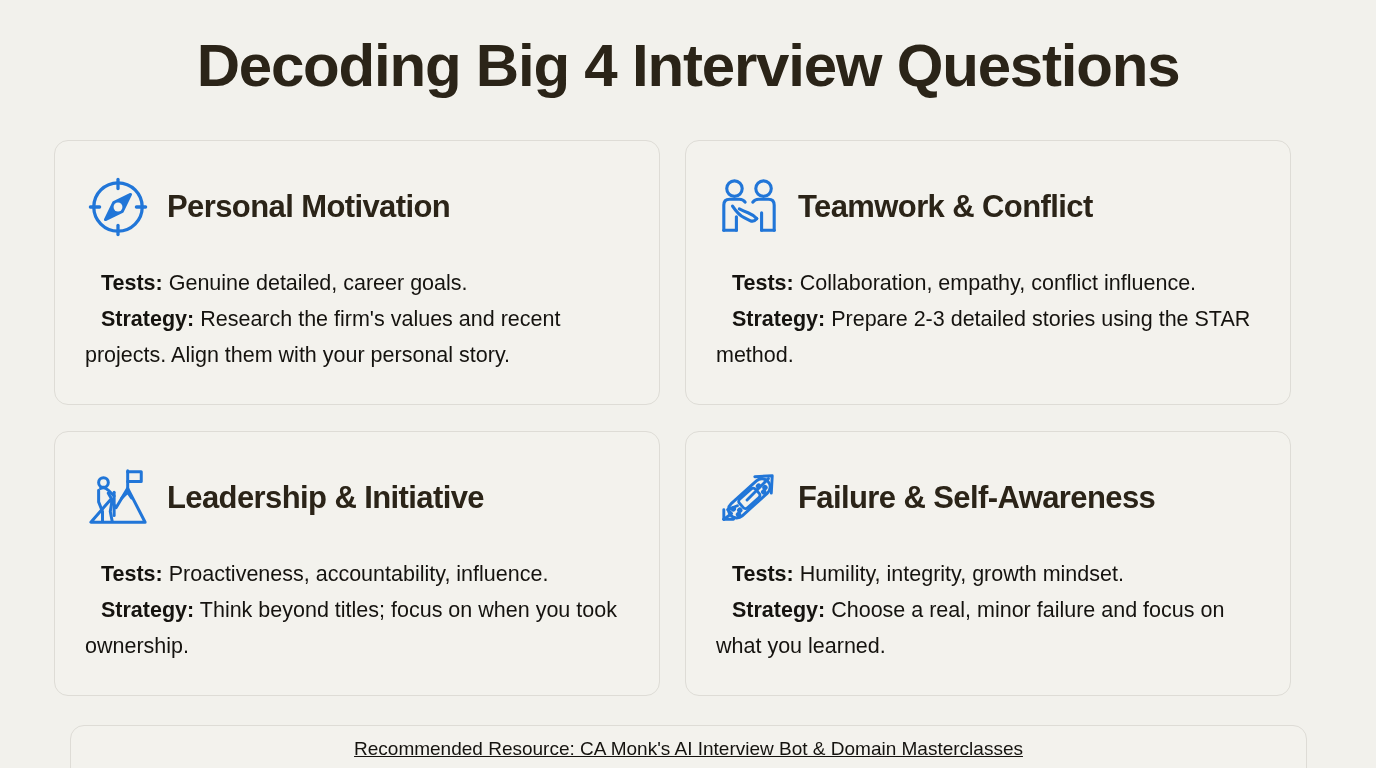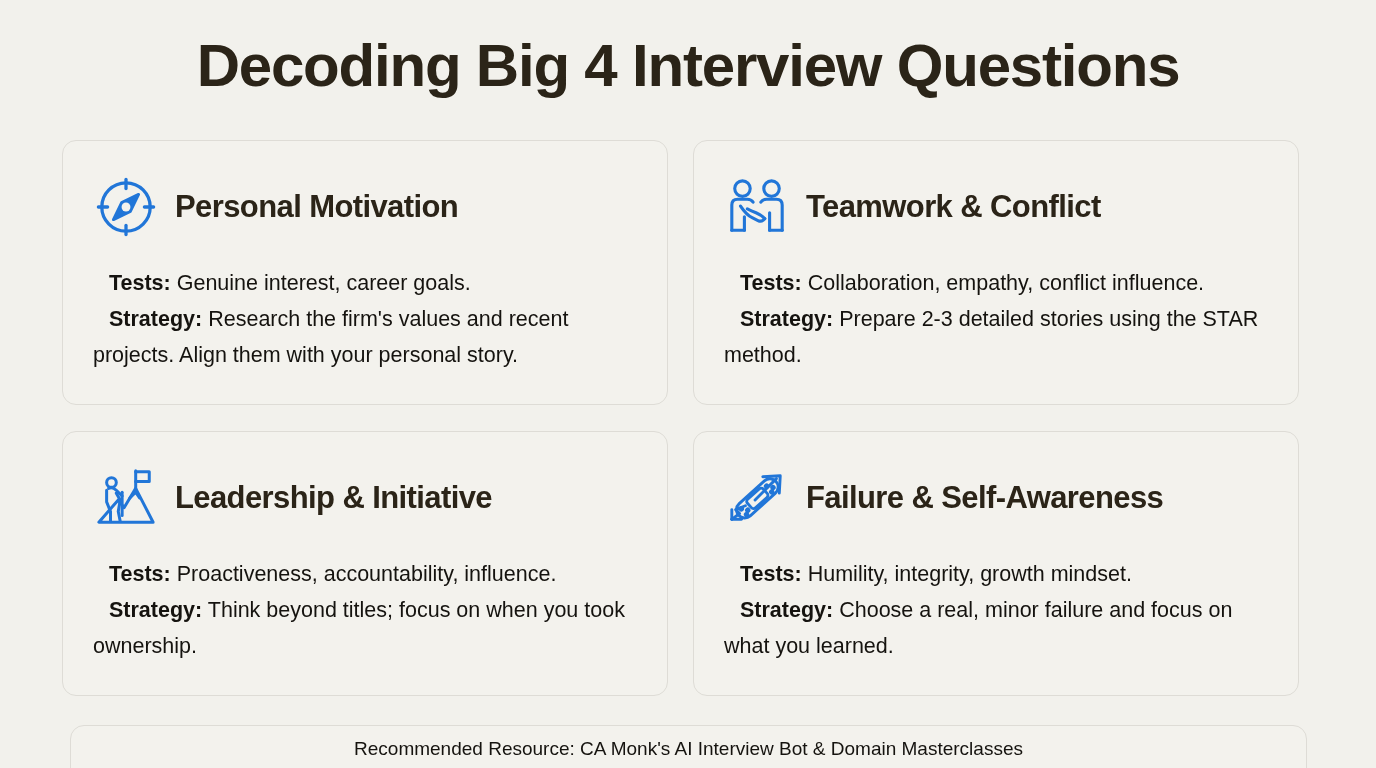--- a/index.html
+++ b/index.html
@@ -18,21 +18,21 @@
     font-size:60px;
     font-weight:bold;
     letter-spacing:-1.2px;
     color:#2B2418;
     line-height:1.05;
     white-space:nowrap;
   }
 
   .grid {
     position:absolute;
-    left:62px; top:140px;
+    left:54px; top:140px;
     width:1237px;
     display:grid;
     grid-template-columns:606px 606px;
     grid-template-rows:265px 265px;
     column-gap:25px;
     row-gap:26px;
   }
 
   .card {
     background:#F3F2ED;
@@ -82,20 +82,21 @@
     border-radius:14px;
     display:flex;
     align-items:flex-start;
     justify-content:center;
     padding-top:12px;
   }
   .footer-text {
     font-size:19px;
     color:#15130F;
     white-space:nowrap;
+    text-decoration:underline;
   }
 </style>
 </head>
 <body>
 
 <div class="page">
 
   <h1 class="page-title">Decoding Big 4 Interview Questions</h1>
 
   <div class="grid">
@@ -109,21 +110,21 @@
             <line x1="32" y1="51" x2="32" y2="60.5"></line>
             <line x1="3.5" y1="32" x2="13" y2="32"></line>
             <line x1="51" y1="32" x2="60.5" y2="32"></line>
             <path d="M45 19 L36.5 36.5 L19 45 L27.5 27.5 Z" fill="#2176D8" stroke="#2176D8" stroke-width="3"></path>
             <circle cx="32" cy="32" r="4.6" fill="#F3F2ED" stroke="none"></circle>
           </svg>
         </span>
         <div class="card-title">Personal Motivation</div>
       </div>
       <div class="card-body">
-        <p><span class="lbl">Tests:</span> <span>Genuine interest, career goals.</span></p>
+        <p><span class="lbl">Tests:</span> <span>Genuine detailed, career goals.</span></p>
         <p><span class="lbl">Strategy:</span> <span>Research the firm's values and recent projects. Align them with your personal story.</span></p>
       </div>
     </div>
 
     <div class="card">
       <div class="card-head">
         <span class="card-icon">
           <svg viewBox="0 0 64 64" fill="none" stroke="#2176D8" stroke-width="3.2" stroke-linecap="round" stroke-linejoin="round">
             <circle cx="17" cy="13" r="8"></circle>
             <circle cx="47" cy="13" r="8"></circle>

